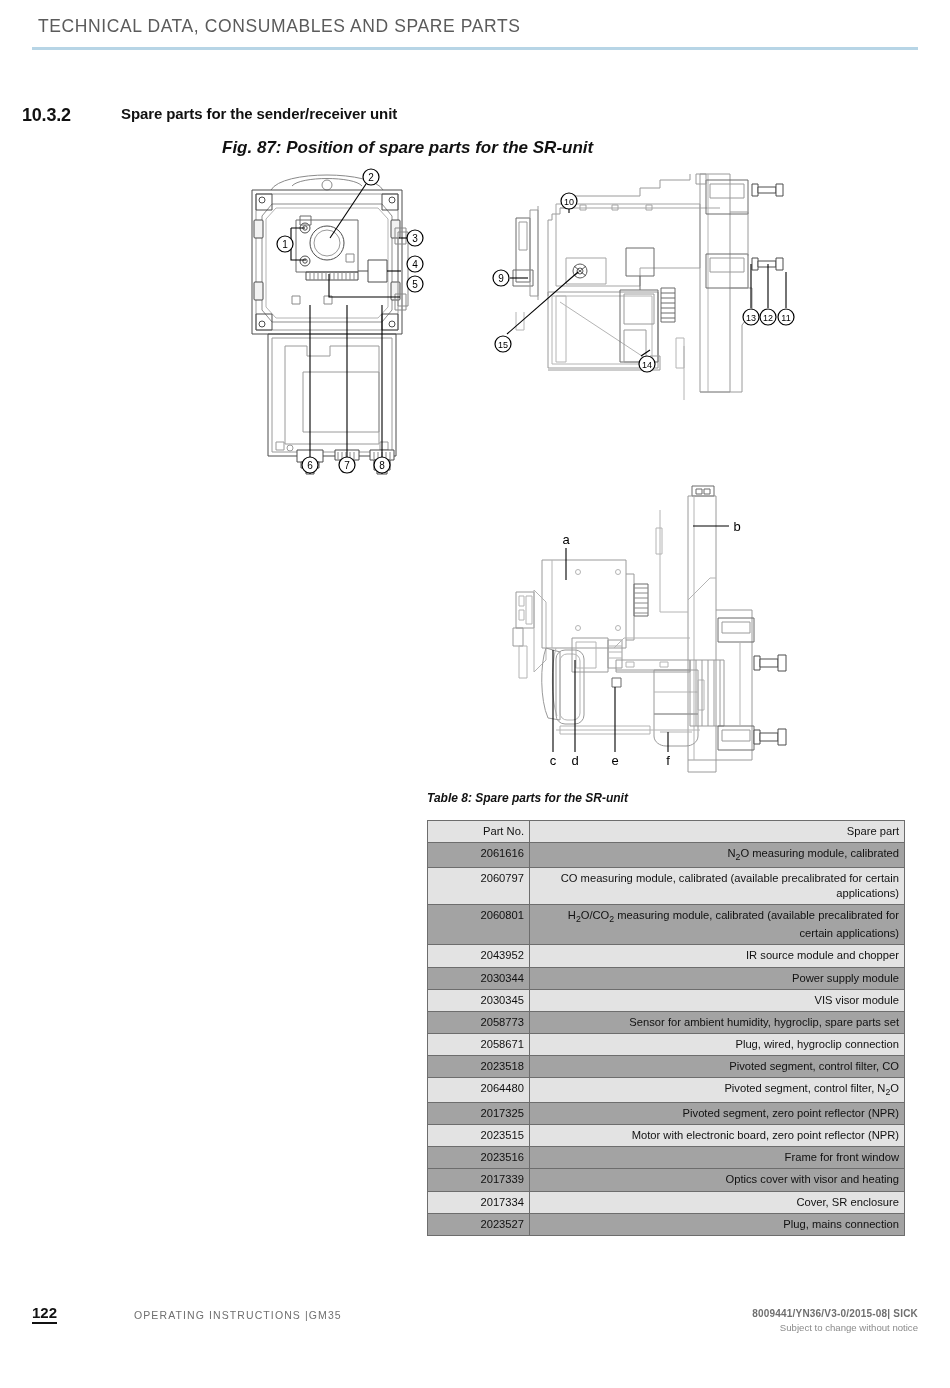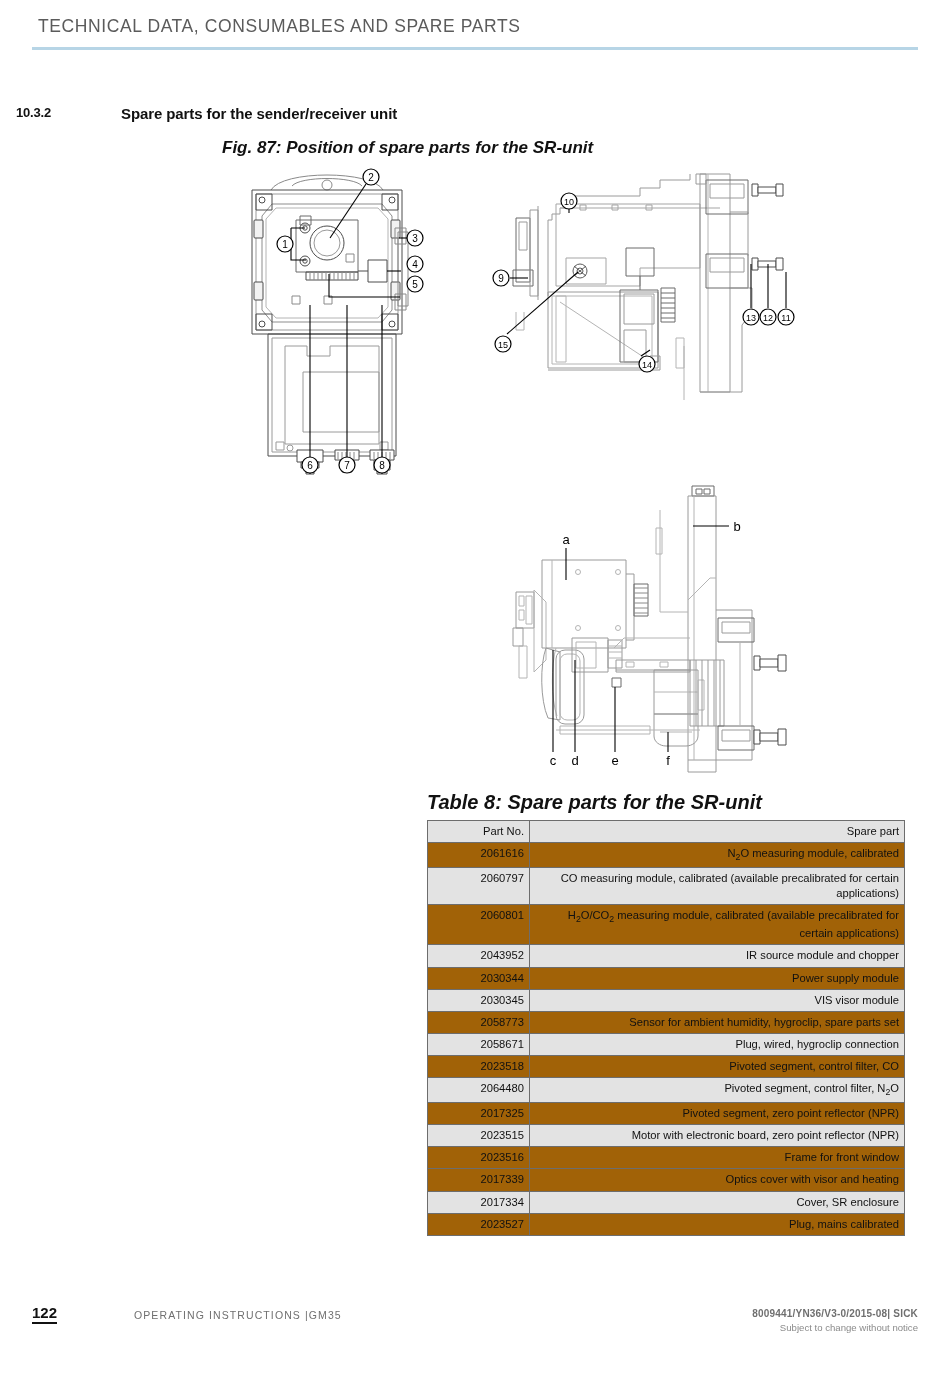--- a/index.html
+++ b/index.html
@@ -38,23 +38,23 @@
     left: 32px;
     top: 47px;
     width: 886px;
     height: 3px;
     background: #b7d5e6;
   }
 
   
   .section-number {
     position: absolute;
-    left: 16px;
+    left: 22px;
     top: 105px;
-    font-size: 13px;
+    font-size: 18px;
     font-weight: bold;
     letter-spacing: -0.2px;
     color: #111;
   }
   .section-title {
     position: absolute;
     left: 121px;
     top: 105px;
     font-size: 15px;
     font-weight: bold;
@@ -81,21 +81,21 @@
     width: 950px;
     height: 625px;
   }
   #figure-area svg { display: block; }
 
   
   .table-caption {
     position: absolute;
     left: 427px;
     top: 791px;
-    font-size: 20px;
+    font-size: 12px;
     font-style: italic;
     font-weight: 600;
     color: #111;
     white-space: nowrap;
   }
   #spare-parts-table {
     position: absolute;
     left: 427px;
     top: 820px;
     width: 478px;
@@ -107,21 +107,21 @@
     border: 1px solid #6d6d6d;
     padding: 3px 5px 3px 5px;
     vertical-align: top;
     text-align: right;
     font-weight: normal;
     line-height: 1.35;
     color: #111;
   }
   #spare-parts-table col.c-part { width: 102px; }
   #spare-parts-table tr.shade td, #spare-parts-table tr.shade th { background: #e3e3e3; }
-  #spare-parts-table tr.plain td { background: #a16207; }
+  #spare-parts-table tr.plain td { background: #a3a3a3; }
   #spare-parts-table thead th { background: #dcdcdc; }
   #spare-parts-table sub { font-size: 0.78em; }
 
   
   #page-footer {
     position: absolute;
     left: 0;
     top: 1300px;
     width: 950px;
     height: 48px;
@@ -610,21 +610,21 @@
       <tr class="plain">
         <td>2017339</td>
         <td>Optics cover with visor and heating</td>
       </tr>
       <tr class="shade">
         <td>2017334</td>
         <td>Cover, SR enclosure</td>
       </tr>
       <tr class="plain">
         <td>2023527</td>
-        <td>Plug, mains calibrated</td>
+        <td>Plug, mains connection</td>
       </tr>
     </tbody>
 </table>
 
 <div id="page-footer">
   <div class="page-number">122</div>
   <div class="footer-doc">OPERATING INSTRUCTIONS |GM35</div>
   <div class="footer-code">8009441/YN36/V3-0/2015-08| SICK</div>
   <div class="footer-note">Subject to change without notice</div>
 </div>

